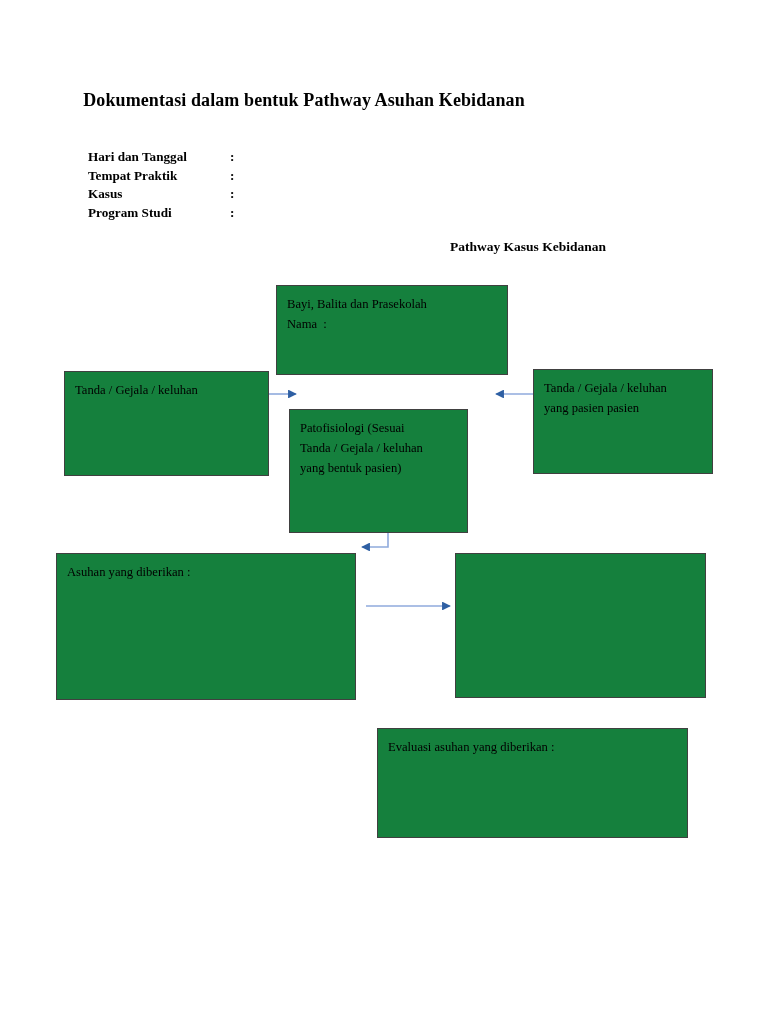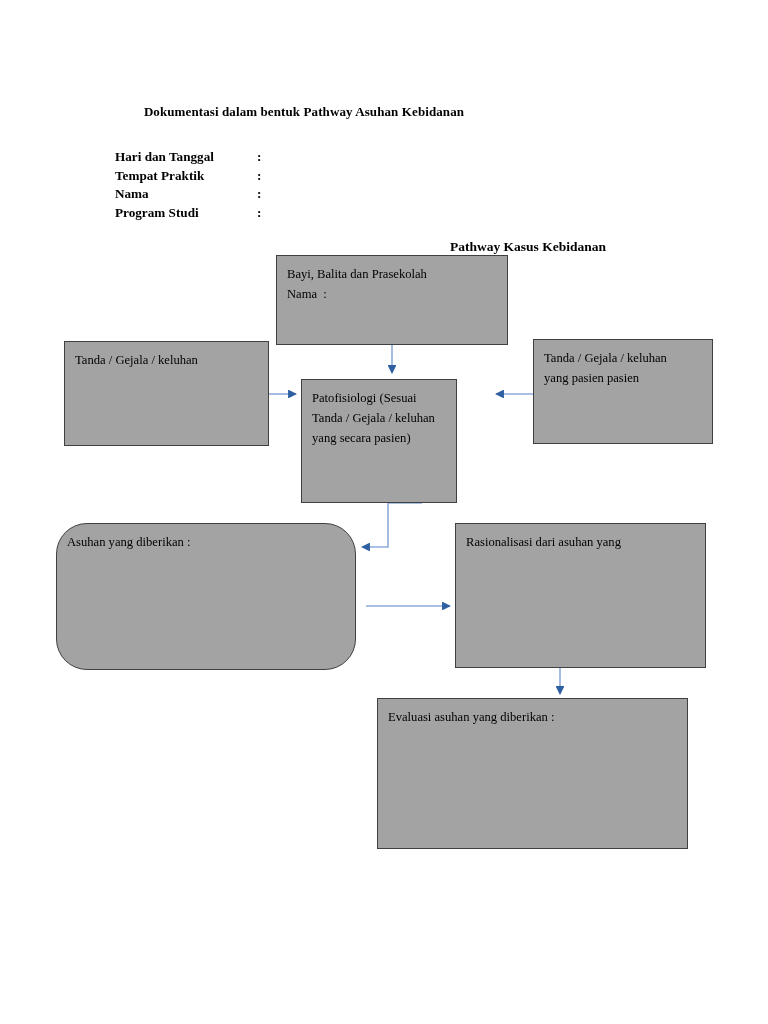--- a/index.html
+++ b/index.html
@@ -16,25 +16,25 @@
     width: 768px;
     height: 1024px;
     background: #ffffff;
     overflow: hidden;
   }
 
   
   .doc-title {
     position: absolute;
     left: 0;
-    top: 104px;
+    top: 90px;
     width: 608px;
     text-align: center;
     font-weight: bold;
-    font-size: 13px;
+    font-size: 18px;
     letter-spacing: .1px;
   }
   .section-title {
     position: absolute;
     left: 216px;
     top: 239px;
     width: 390px;
     text-align: right;
     font-weight: bold;
     font-size: 13.5px;
@@ -45,53 +45,53 @@
     position: absolute;
     left: 88px;
     top: 148px;
     font-weight: bold;
     font-size: 13.2px;
     line-height: 18.6px;
   }
   .meta-row {
     display: block;
     white-space: nowrap;
-    margin-left: 27px;
   }
   .meta-label {
     display: inline-block;
     width: 142px;
   }
   .meta-colon {
     display: inline-block;
   }
 
   
   .node {
     position: absolute;
     box-sizing: border-box;
-    background: #a3a3a3;
+    background: #15803d;
     border: 1px solid #404040;
     font-size: 12.6px;
     line-height: 20px;
     padding: 8px 0 0 10px;
     z-index: 2;
+    margin-top: 30px;
   }
   .node .line {
     display: block;
     white-space: pre;
   }
 
   #node-bayi      { left: 276px; top: 255px; width: 232px; height: 90px; }
   #node-teori     { left: 64px;  top: 341px; width: 205px; height: 105px; }
   #node-pasien    { left: 533px; top: 339px; width: 180px; height: 105px; }
-  #node-pato      { left: 301px; top: 379px; width: 156px; height: 124px; }
-  #node-asuhan    { left: 56px;  top: 523px; width: 300px; height: 147px; border-radius: 31px; }
+  #node-pato      { left: 289px; top: 379px; width: 179px; height: 124px; }
+  #node-asuhan    { left: 56px;  top: 523px; width: 300px; height: 147px; }
   #node-rasional  { left: 455px; top: 523px; width: 251px; height: 145px; }
-  #node-evaluasi  { left: 377px; top: 698px; width: 311px; height: 151px; }
+  #node-evaluasi  { left: 377px; top: 698px; width: 311px; height: 110px; }
 
   
   #connectors {
     position: absolute;
     left: 0;
     top: 0;
     width: 768px;
     height: 1024px;
     z-index: 1;
     pointer-events: none;
@@ -105,21 +105,21 @@
   <div class="doc-title">Dokumentasi dalam bentuk Pathway Asuhan Kebidanan</div>
 
   <div class="meta">
     <span class="meta-row">
       <span class="meta-label">Hari dan Tanggal</span><span class="meta-colon">:</span>
     </span>
     <span class="meta-row">
       <span class="meta-label">Tempat Praktik</span><span class="meta-colon">:</span>
     </span>
     <span class="meta-row">
-      <span class="meta-label">Nama</span><span class="meta-colon">:</span>
+      <span class="meta-label">Kasus</span><span class="meta-colon">:</span>
     </span>
     <span class="meta-row">
       <span class="meta-label">Program Studi</span><span class="meta-colon">:</span>
     </span>
   </div>
 
   <div class="section-title">Pathway Kasus Kebidanan</div>
 
   <svg id="connectors" viewBox="0 0 768 1024" width="768" height="1024" xmlns="http://www.w3.org/2000/svg">
     <defs>
@@ -163,28 +163,27 @@
   </div>
 
   <div class="node" id="node-pasien">
     <span class="line">Tanda / Gejala / keluhan</span>
     <span class="line">yang pasien pasien</span>
   </div>
 
   <div class="node" id="node-pato">
     <span class="line">Patofisiologi (Sesuai</span>
     <span class="line">Tanda / Gejala / keluhan</span>
-    <span class="line">yang secara pasien)</span>
+    <span class="line">yang bentuk pasien)</span>
   </div>
 
   <div class="node" id="node-asuhan">
     <span class="line">Asuhan yang diberikan :</span>
   </div>
 
   <div class="node" id="node-rasional">
-    <span class="line">Rasionalisasi dari asuhan yang</span>
   </div>
 
   <div class="node" id="node-evaluasi">
     <span class="line">Evaluasi asuhan yang diberikan :</span>
   </div>
 
 </div>
 
 </body></html>

